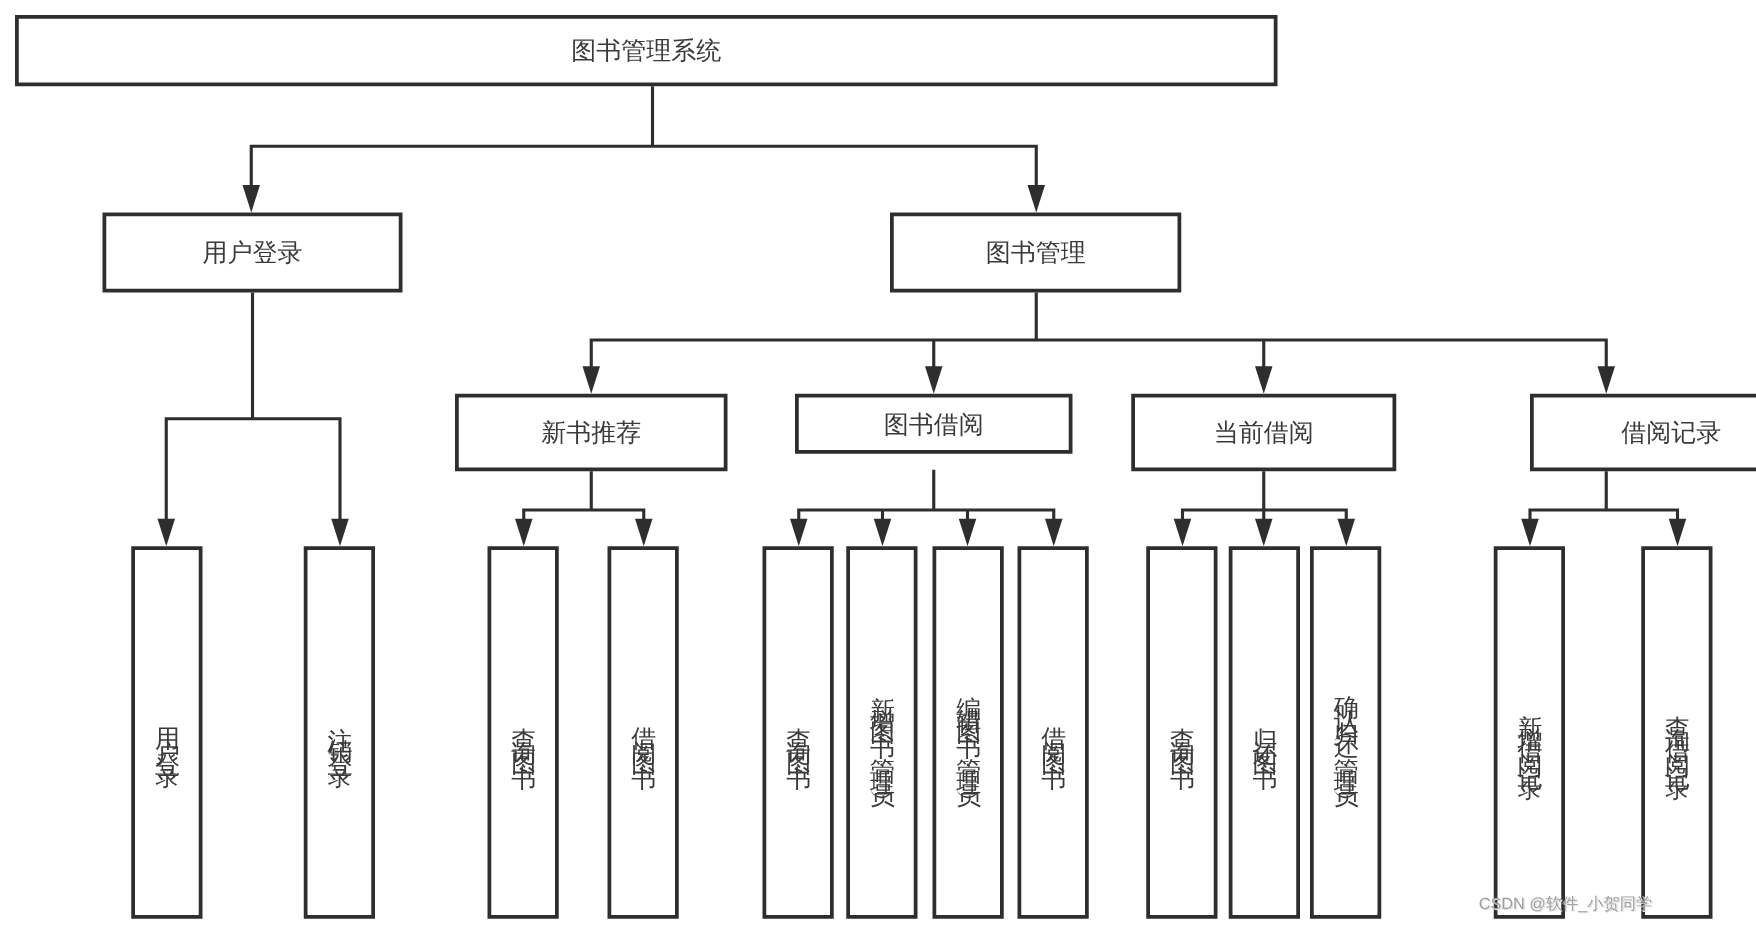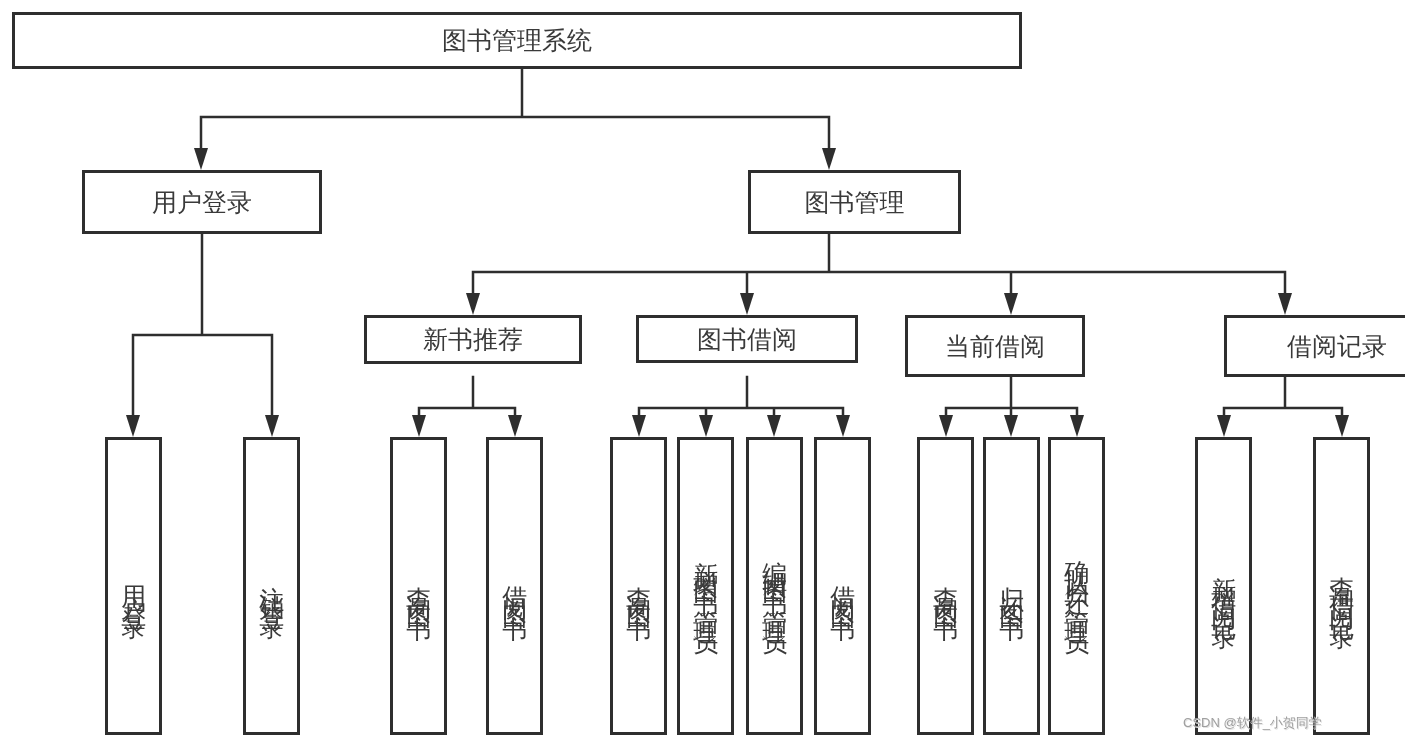--- a/index.html
+++ b/index.html
@@ -14,21 +14,21 @@
   #wires { position: absolute; left: 0; top: 0; z-index: 1; }
   .box {
     position: absolute;
     box-sizing: border-box;
     border: 3px solid #2e2e2e;
     background: #ffffff;
     display: flex;
     align-items: center;
     justify-content: center;
     color: #3a3a3a;
-    font-size: 25px;
+    font-size: 20px;
     z-index: 2;
   }
   .vbox span {
     writing-mode: vertical-rl;
     text-orientation: mixed;
     letter-spacing: 10px;
     line-height: 1.1;
     white-space: nowrap;
   }
   #watermark {
@@ -87,31 +87,31 @@
     </g>
   </svg>
 
   <div class="box" style="left:12px; top:12px; width:1010px; height:57px;">
     <span>图书管理系统</span>
   </div>
 
   <div class="box" style="left:82px; top:170px; width:240px; height:64px;">
     <span>用户登录</span>
   </div>
-  <div class="box" style="left:748px; top:170px; width:213px; height:64px;font-family:Liberation Serif, serif;">
+  <div class="box" style="left:712px; top:170px; width:233px; height:64px;font-family:Liberation Serif, serif;">
     <span>图书管理</span>
   </div>
 
-  <div class="box" style="left:364px; top:315px; width:218px; height:49px;">
+  <div class="box" style="left:364px; top:315px; width:218px; height:62px;">
     <span>新书推荐</span>
   </div>
   <div class="box" style="left:636px; top:315px; width:222px; height:48px;">
     <span>图书借阅</span>
   </div>
-  <div class="box" style="left:905px; top:315px; width:180px; height:62px;">
+  <div class="box" style="left:905px; top:315px; width:212px; height:62px;">
     <span>当前借阅</span>
   </div>
   <div class="box" style="left:1224px; top:315px; width:226px; height:62px;">
     <span>借阅记录</span>
   </div>
 
   <div class="box vbox" style="left:105px; top:437px; width:57px; height:298px;">
     <span>用户登录</span>
   </div>
   <div class="box vbox" style="left:243px; top:437px; width:57px; height:298px;">

